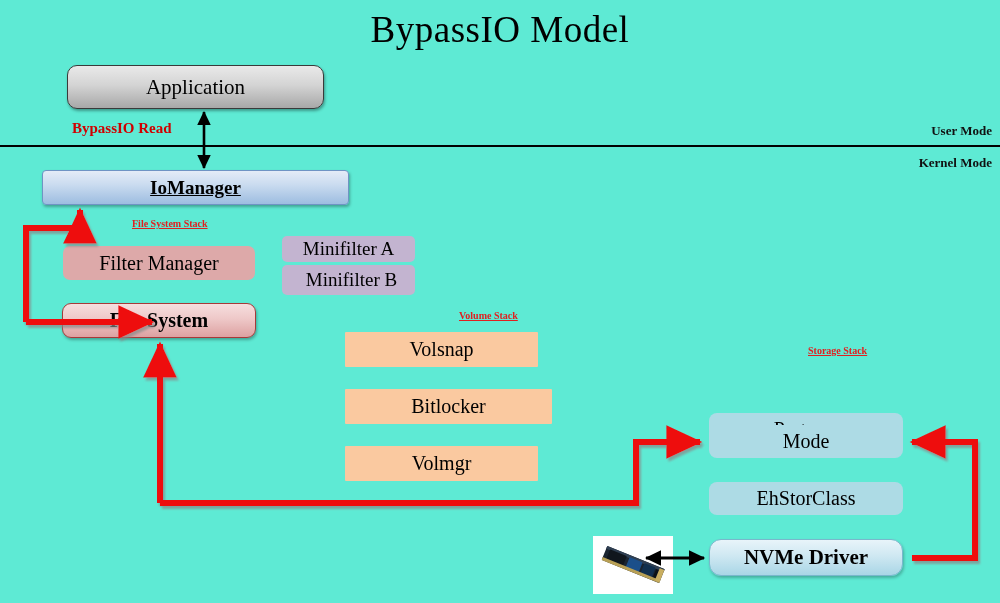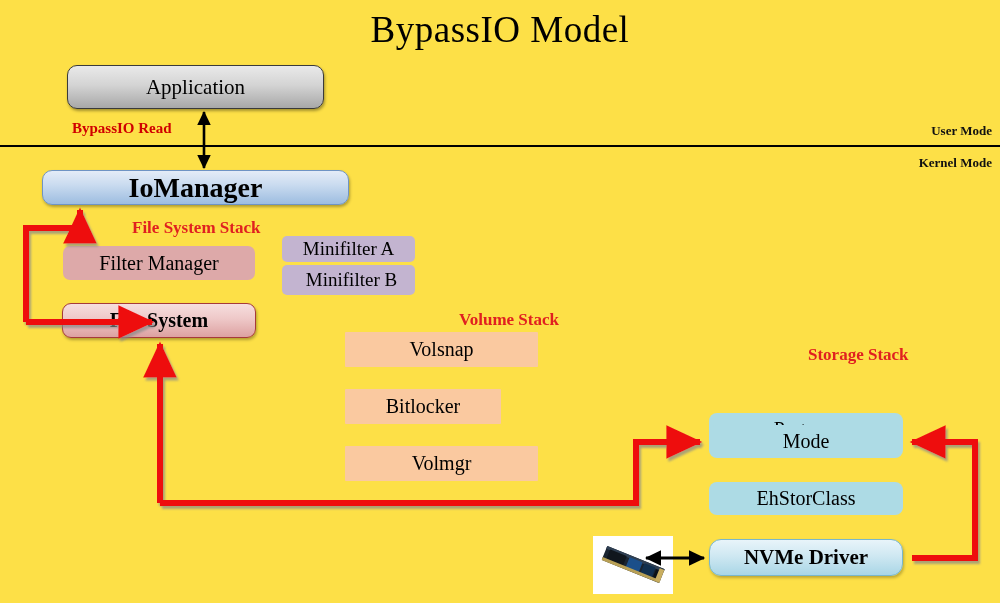--- a/index.html
+++ b/index.html
@@ -7,21 +7,21 @@
     padding: 0;
     background: #ffffff;
   }
   body {
     font-family: "Liberation Serif", "DejaVu Serif", serif;
   }
   #canvas {
     position: relative;
     width: 1000px;
     height: 603px;
-    background: #fde047;
+    background: #5eead4;
     overflow: hidden;
   }
   .title {
     position: absolute;
     left: 0;
     top: 8px;
     width: 1000px;
     text-align: center;
     font-size: 37px;
     font-family: "Liberation Serif", "DejaVu Serif", serif;
@@ -55,25 +55,26 @@
     font-size: 15px;
     font-weight: bold;
     color: #d00000;
     font-family: "Liberation Serif", "DejaVu Serif", serif;
     white-space: nowrap;
     margin-left: 36px;
   }
 
   .stack-label {
     position: absolute;
-    font-size: 17px;
+    font-size: 10px;
     font-weight: bold;
     color: #e02020;
     font-family: "Liberation Serif", "DejaVu Serif", serif;
     white-space: nowrap;
+    text-decoration: underline;
   }
 
   .box {
     position: absolute;
     display: flex;
     align-items: center;
     justify-content: center;
     box-sizing: border-box;
     font-family: "Liberation Serif", "DejaVu Serif", serif;
     color: #000000;
@@ -86,24 +87,25 @@
     border: 1.5px solid #3a3a3a;
     border-radius: 10px;
     font-size: 21px;
     box-shadow: 1px 2px 3px rgba(0,0,0,0.35);
   }
 
   
   .box.iomanager {
     background: linear-gradient(to bottom, #e4ecf7 0%, #cbdcf0 40%, #9dbde0 100%);
     border: 1.5px solid #6f94c4;
-    border-radius: 10px;
-    font-size: 28px;
+    border-radius: 4px;
+    font-size: 19px;
     font-weight: bold;
     box-shadow: 1px 2px 3px rgba(0,0,0,0.3);
+    text-decoration: underline;
   }
 
   
   .box.filtermgr {
     background: #dda9a9;
     border-radius: 7px;
     font-size: 20px;
   }
 
   
@@ -184,21 +186,21 @@
   <div class="box iomanager" style="left:42px; top:170px; width:307px; height:35px;">IoManager</div>
 
   <div class="box filtermgr" style="left:63px; top:246px; width:192px; height:34px;">Filter Manager</div>
 
   <div class="box filesystem" style="left:62px; top:303px; width:194px; height:35px;">File System</div>
 
   <div class="box minifilter" style="left:282px; top:226px; width:133px; height:26px;">Minifilter A</div>
   <div class="box minifilter" style="left:282px; top:255px; width:133px; height:30px;padding-left:6px;">Minifilter B</div>
 
   <div class="box volume" style="left:345px; top:332px; width:193px; height:35px;">Volsnap</div>
-  <div class="box volume" style="left:345px; top:389px; width:156px; height:35px;">Bitlocker</div>
+  <div class="box volume" style="left:345px; top:389px; width:207px; height:35px;">Bitlocker</div>
   <div class="box volume" style="left:345px; top:446px; width:193px; height:35px;">Volmgr</div>
 
   <div class="box storage" style="left:709px; top:369px; width:194px; height:33px;margin-top:44px;">Partmgr</div>
   <div class="box storage" style="left:709px; top:425px; width:194px; height:33px;">Mode</div>
   <div class="box storage" style="left:709px; top:482px; width:194px; height:33px;">EhStorClass</div>
 
   <div class="box nvme" style="left:709px; top:539px; width:194px; height:37px;">NVMe Driver</div>
 
   <div class="ssd" style="left:593px; top:536px; width:80px; height:58px;">
     <svg width="80" height="58" viewBox="0 0 80 58">

